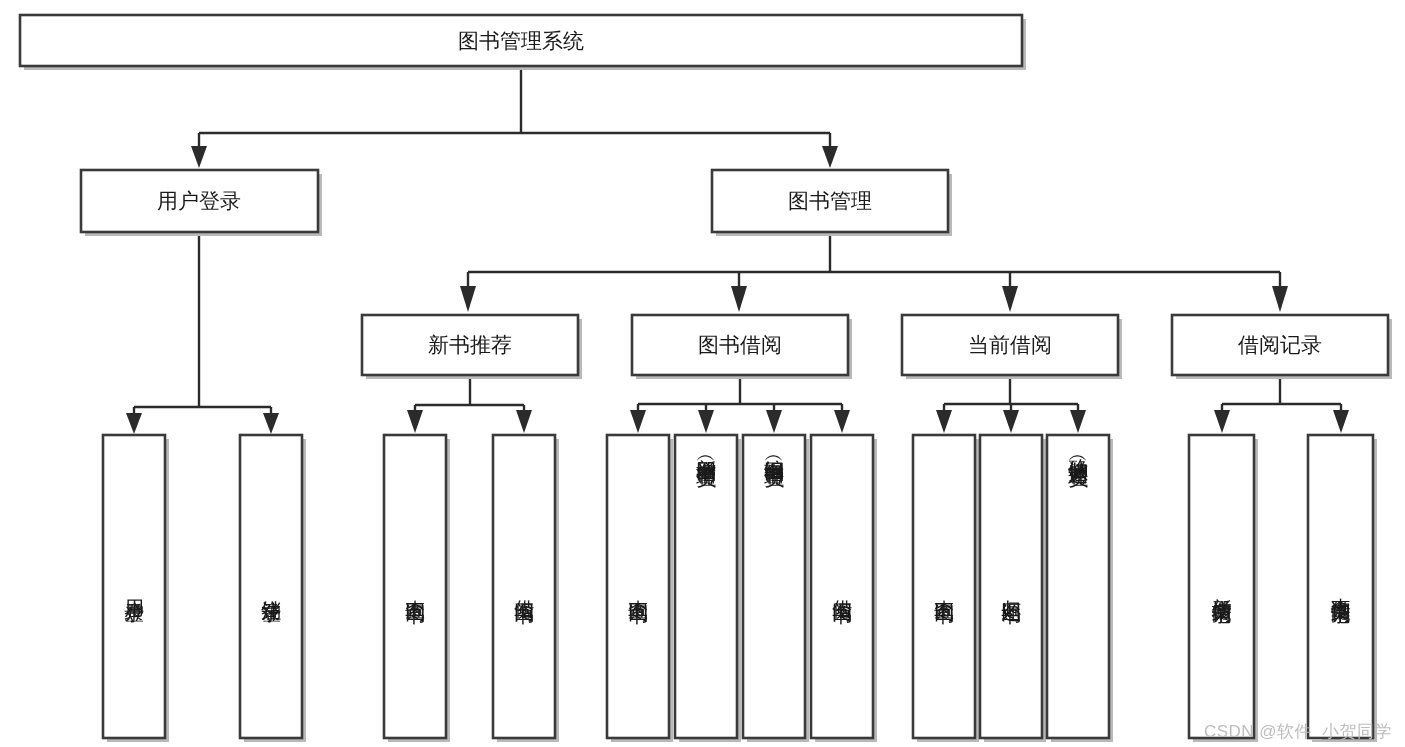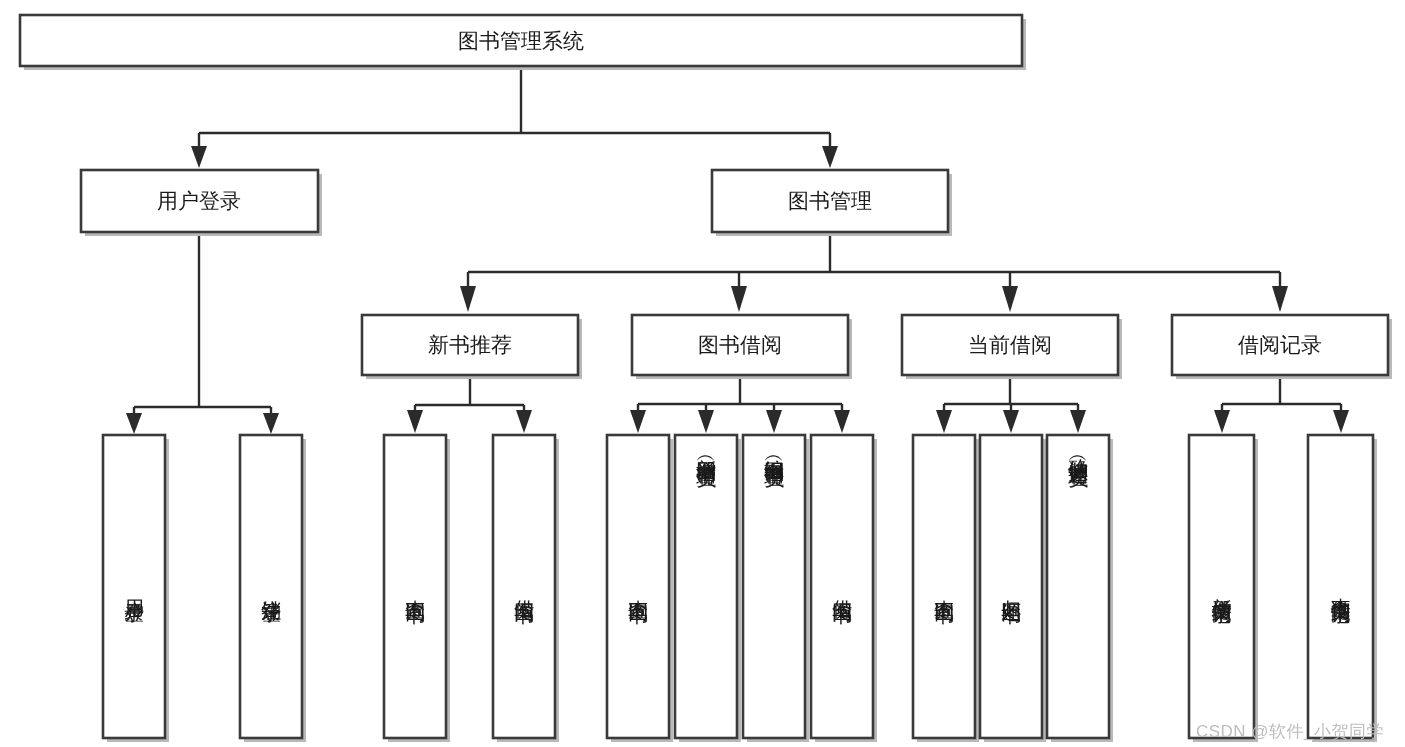--- a/index.html
+++ b/index.html
@@ -11,20 +11,21 @@
     width: 1405px;
     height: 747px;
     font-family: "Liberation Sans", "DejaVu Sans", sans-serif;
     overflow: hidden;
     position: relative;
   }
   #diagram-root {
     position: relative;
     width: 1392px;
     height: 747px;
+    padding-left: 8px;
   }
   svg.flow {
     position: absolute;
     top: 0;
     left: 0;
     width: 1405px;
     height: 747px;
   }
   .node-rect {
     fill: #ffffff;

